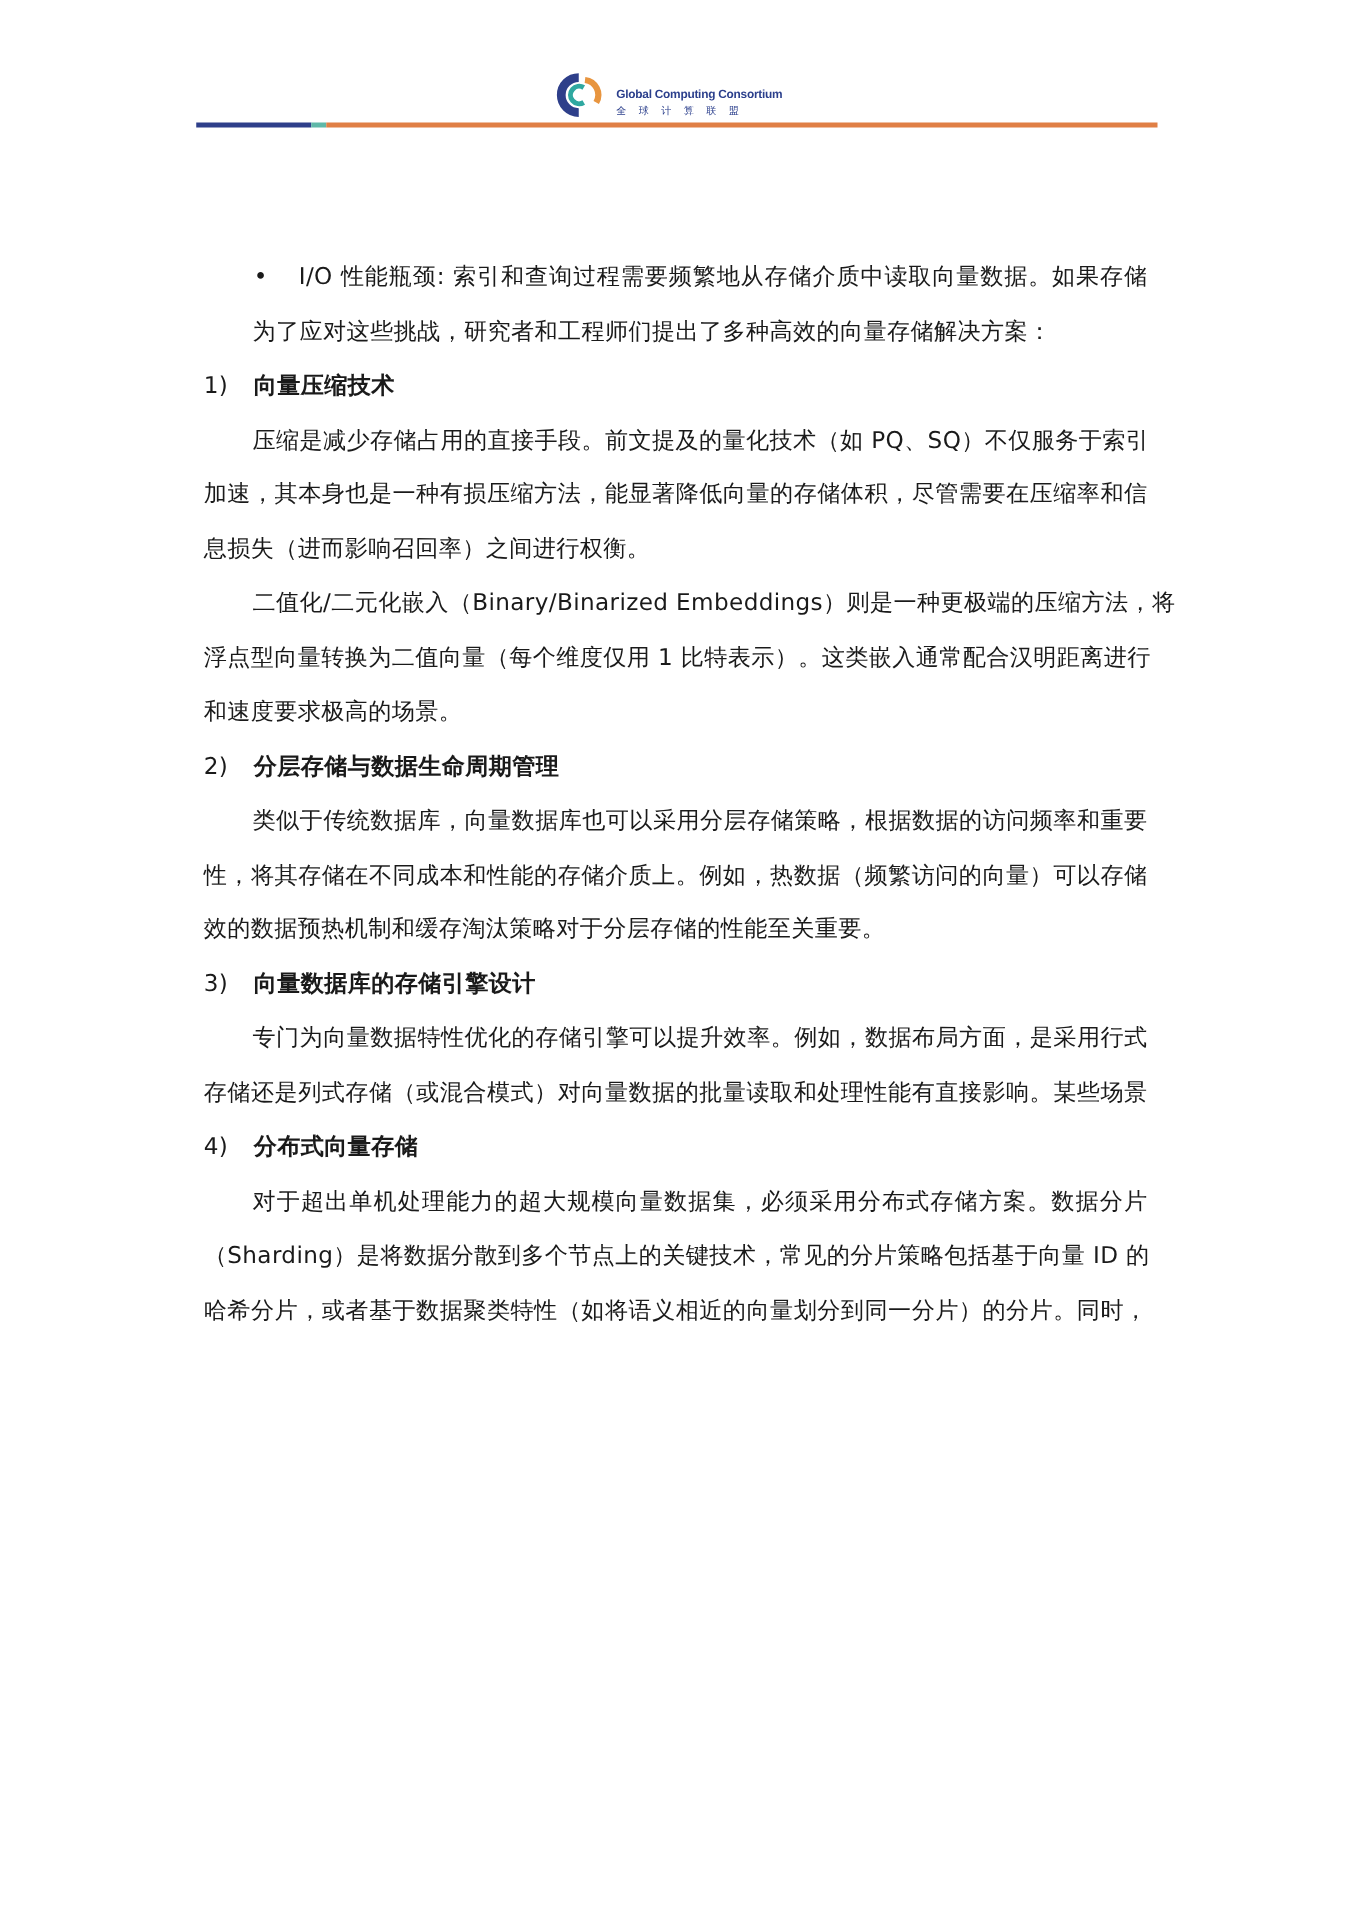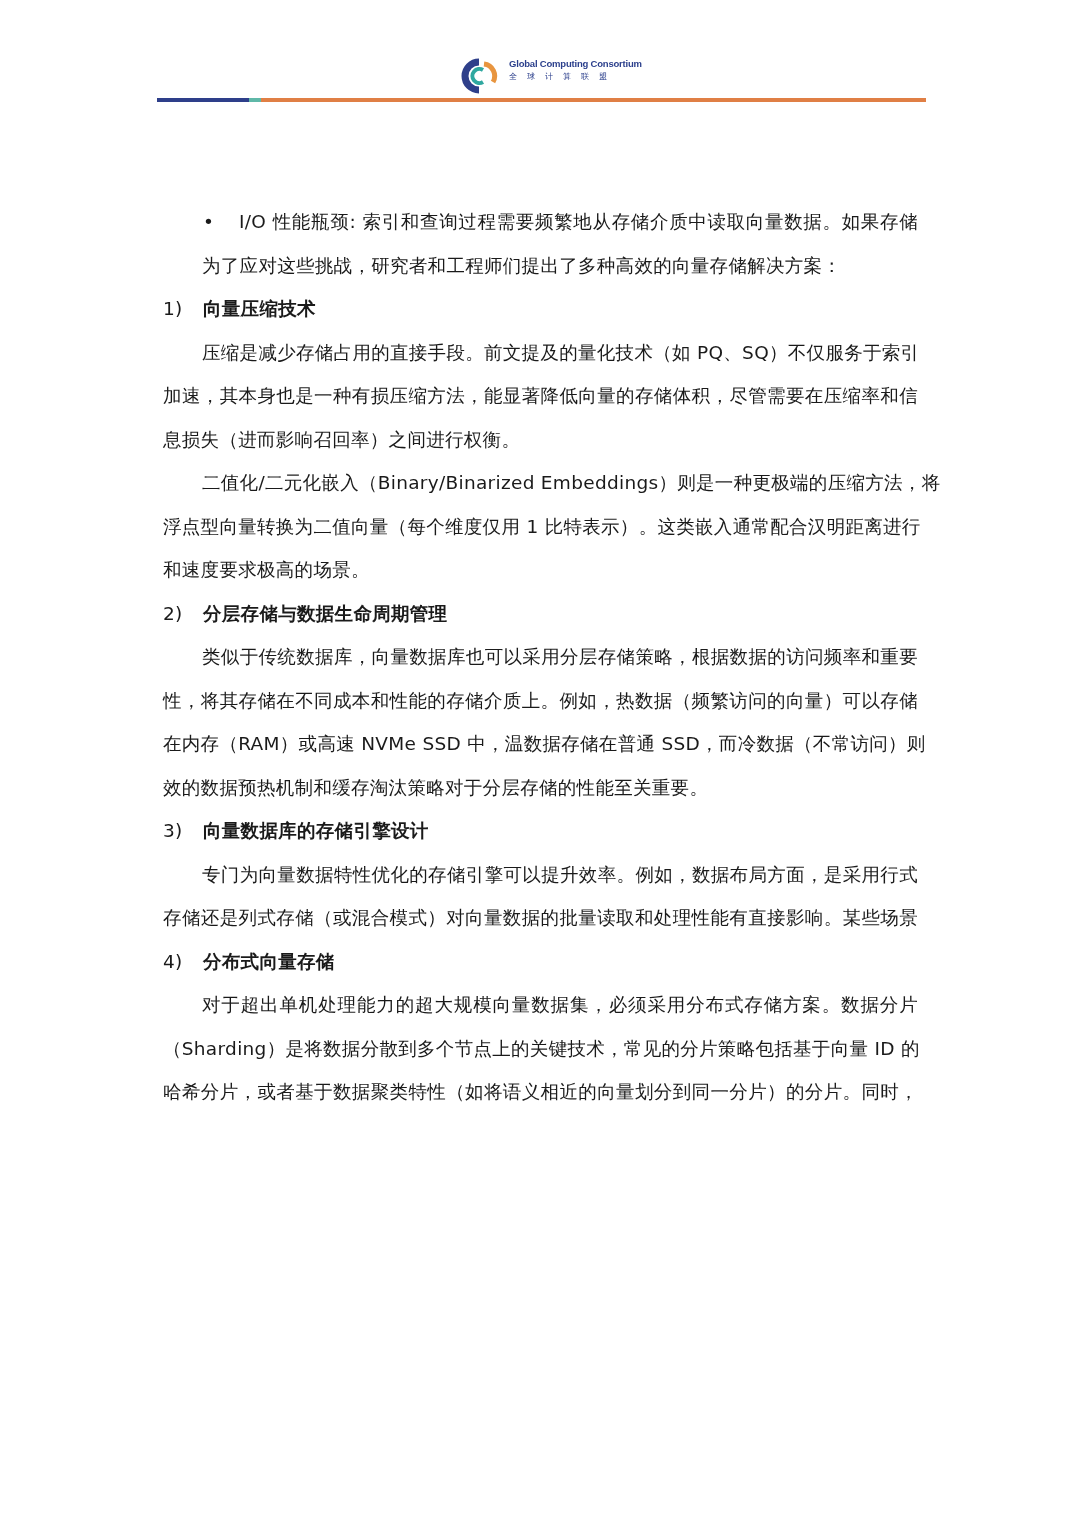--- a/index.html
+++ b/index.html
@@ -1,19 +1,19 @@
 <!DOCTYPE html>
 <html><head>
 <meta charset="utf-8">
 <style>
   html, body { margin:0; padding:0; background:#ffffff; }
   body { width:1080px; height:1527px; position:relative; overflow:hidden;
          font-family:"DejaVu Sans", "Liberation Sans", sans-serif; color:#1a1a1a; }
   .header { position:absolute; left:0; top:0; width:1080px; height:110px; }
-  .logo { position:absolute; left:457px; top:58px; display:flex; align-items:flex-start; }
+  .logo { position:absolute; left:441px; top:58px; display:flex; align-items:flex-end; }
   .logo svg { width:44px; height:36px; }
   .logo-text { margin-left:8px; }
   .logo-en { font-family:"Liberation Sans", sans-serif; font-weight:bold; font-size:9.5px; color:#2b3f8c; letter-spacing:-0.2px; }
   .logo-cn { font-size:8px; color:#2b3f8c; letter-spacing:10px; margin-top:2px; }
   .rule { position:absolute; top:98px; left:157px; width:769px; height:4px; display:flex; }
   .rule .blue { width:92px; background:#2e3f8a; }
   .rule .teal { width:12px; background:#5fb8a8; }
   .rule .orange { flex:1; background:#e07f45; }
   .content { position:absolute; left:163px; top:200px; width:755px; }
   .line { font-size:18.5px; line-height:43.5px; height:43.5px; white-space:nowrap; letter-spacing:0.3px; }
@@ -54,21 +54,20 @@
   <div class="line indent justify">压缩是减少存储占用的直接手段。前文提及的量化技术（如 PQ、SQ）不仅服务于索引</div>
   <div class="line justify">加速，其本身也是一种有损压缩方法，能显著降低向量的存储体积，尽管需要在压缩率和信</div>
   <div class="line">息损失（进而影响召回率）之间进行权衡。</div>
   <div class="line indent justify">二值化/二元化嵌入（Binary/Binarized Embeddings）则是一种更极端的压缩方法，将</div>
   <div class="line justify">浮点型向量转换为二值向量（每个维度仅用 1 比特表示）。这类嵌入通常配合汉明距离进行</div>
   <div class="line">和速度要求极高的场景。</div>
 
   <div class="line heading"><span class="num">2)</span><span>分层存储与数据生命周期管理</span></div>
   <div class="line indent justify">类似于传统数据库，向量数据库也可以采用分层存储策略，根据数据的访问频率和重要</div>
   <div class="line justify">性，将其存储在不同成本和性能的存储介质上。例如，热数据（频繁访问的向量）可以存储</div>
-  <div class="line justify">在内存（RAM）或高速 NVMe SSD 中，温数据存储在普通 SSD，而冷数据（不常访问）则</div>
   <div class="line">效的数据预热机制和缓存淘汰策略对于分层存储的性能至关重要。</div>
 
   <div class="line heading"><span class="num">3)</span><span>向量数据库的存储引擎设计</span></div>
   <div class="line indent justify">专门为向量数据特性优化的存储引擎可以提升效率。例如，数据布局方面，是采用行式</div>
   <div class="line justify">存储还是列式存储（或混合模式）对向量数据的批量读取和处理性能有直接影响。某些场景</div>
 
   <div class="line heading"><span class="num">4)</span><span>分布式向量存储</span></div>
   <div class="line indent justify">对于超出单机处理能力的超大规模向量数据集，必须采用分布式存储方案。数据分片</div>
   <div class="line justify">（Sharding）是将数据分散到多个节点上的关键技术，常见的分片策略包括基于向量 ID 的</div>
   <div class="line justify">哈希分片，或者基于数据聚类特性（如将语义相近的向量划分到同一分片）的分片。同时，</div>

